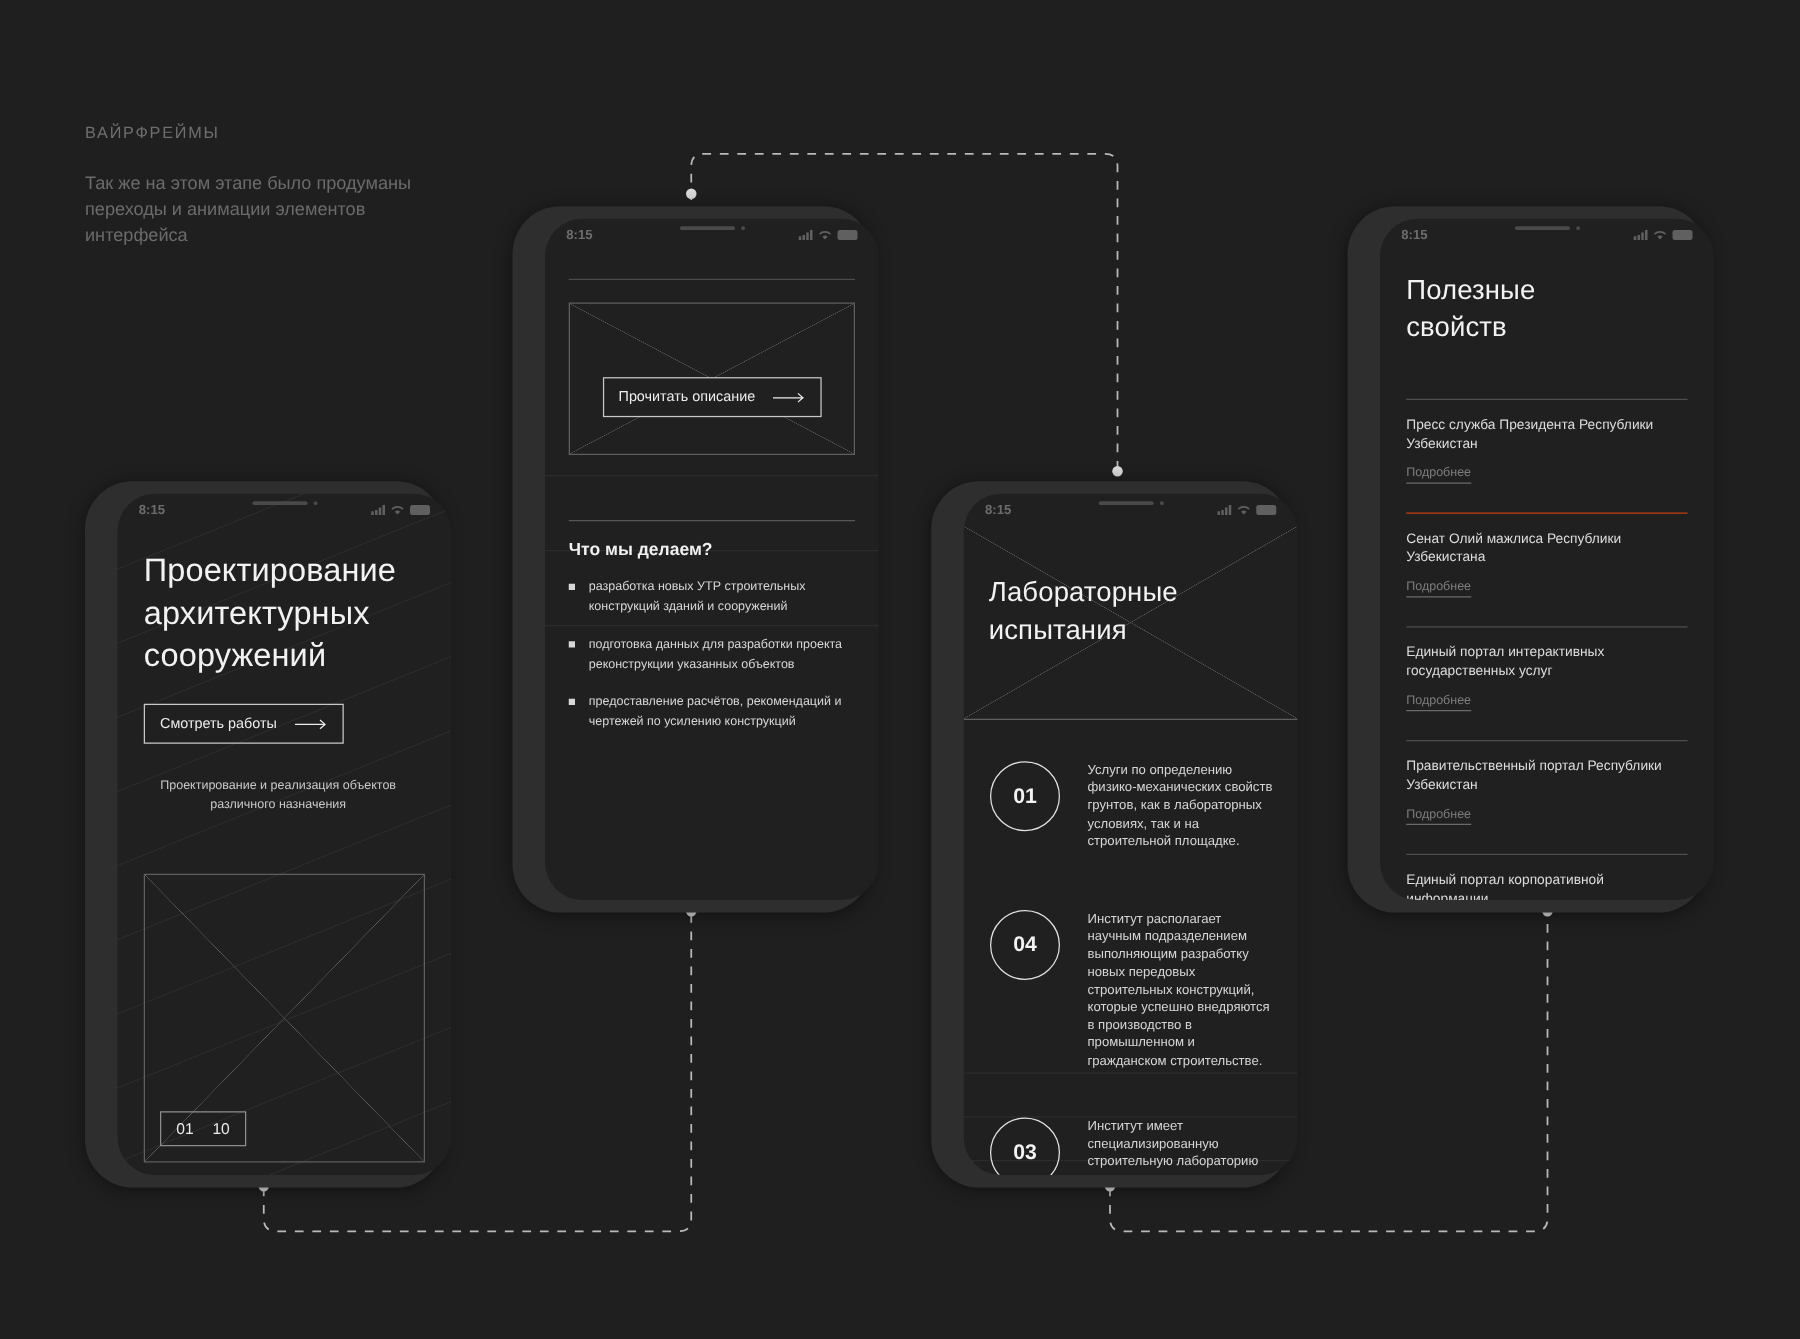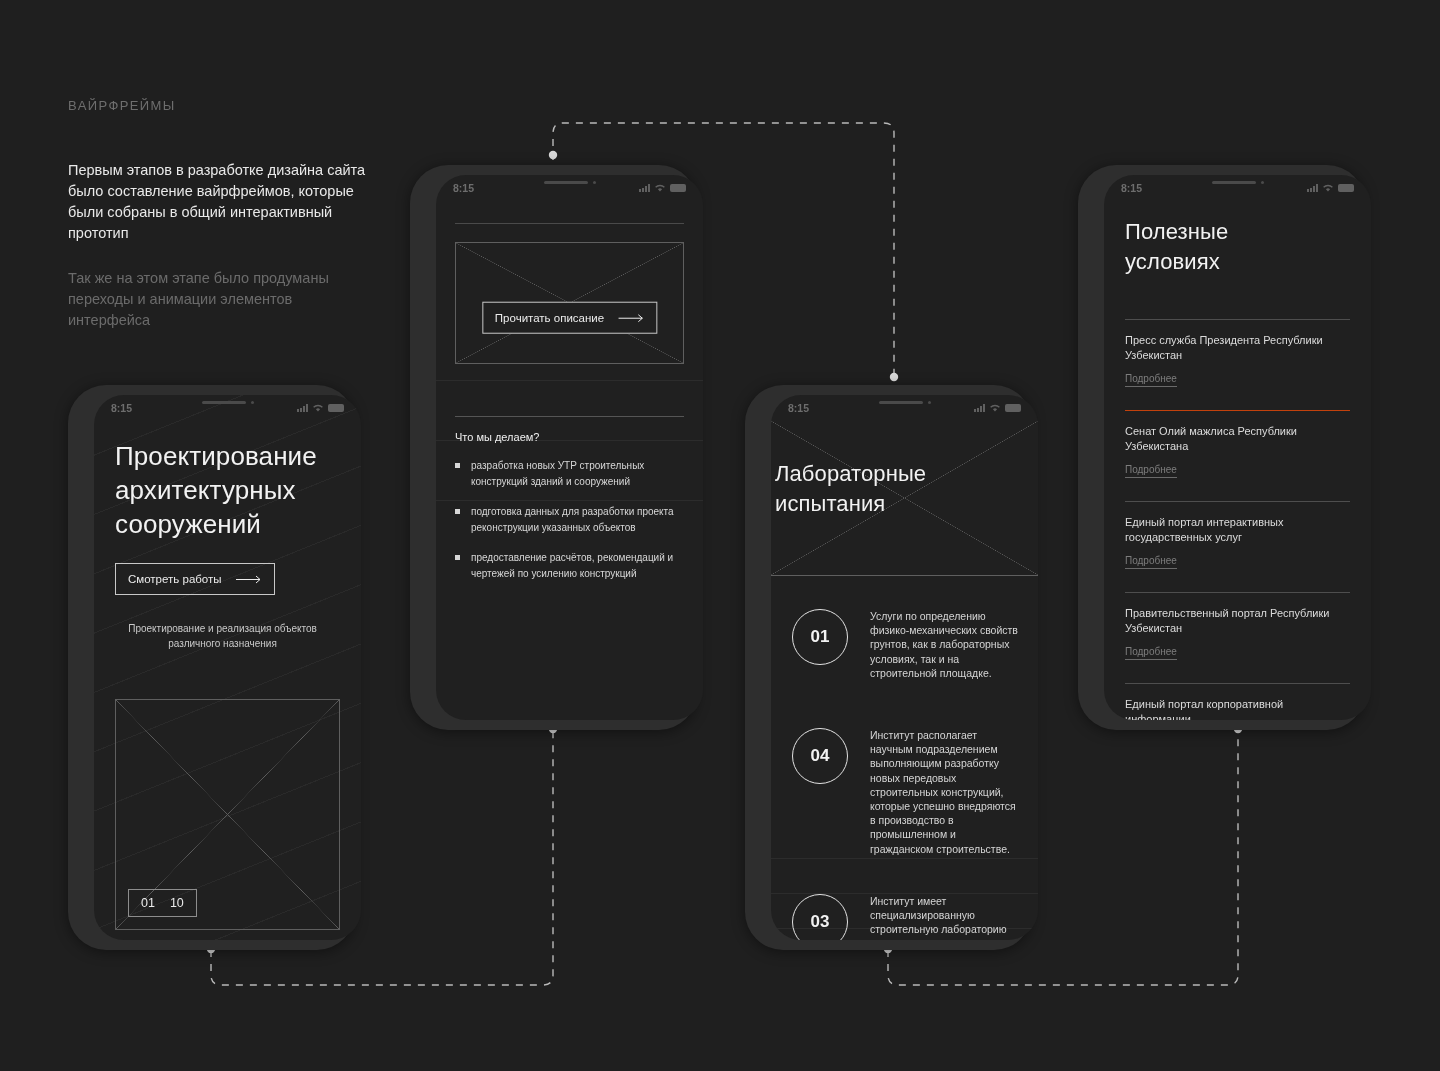--- a/index.html
+++ b/index.html
@@ -223,21 +223,20 @@
     color: #eaeaea;
   }
 </style>
 </head>
 <body>
 
 <div class="canvas">
 
   <div class="intro">
     <div class="intro-eyebrow">ВАЙРФРЕЙМЫ</div>
-    <div class="intro-primary">Первым этапов в разработке дизайна сайта было составление вайрфреймов, которые были собраны в общий интерактивный прототип</div>
     <div class="intro-secondary">Так же на этом этапе было продуманы переходы и анимации элементов интерфейса</div>
   </div>
 
   <svg class="connectors" viewBox="0 0 1440 1071" width="1440" height="1071">
     <g fill="none" stroke="#b9b9b9" stroke-width="1.4" stroke-dasharray="7 7">
 
       <path d="M211,950 L211,975 Q211,985 221,985 L543,985 Q553,985 553,975 L553,730"></path>
 
       <path d="M553,160 L553,133 Q553,123 563,123 L884,123 Q894,123 894,133 L894,378"></path>
 
@@ -344,21 +343,21 @@
               <svg class="arrow-right" width="26" height="9" viewBox="0 0 26 9">
                 <path d="M0 4.5 H24 M20 1 L24 4.5 L20 8" stroke="#ececec" stroke-width="1" fill="none"></path>
               </svg>
             </button>
           </div>
         </div>
 
         <div class="hairline" style="margin:52px 19px 0; background:#555;"></div>
 
         <div style="padding:14px 19px 0;">
-          <div style="font-size:11px; font-weight:normal; color:#f0f0f0; margin-bottom:15px;">Что мы делаем?</div>
+          <div style="font-size:14px; font-weight:bold; color:#f0f0f0; margin-bottom:15px;">Что мы делаем?</div>
           <ul class="bullet-list">
             <li>разработка новых УТР строительных конструкций зданий и сооружений</li>
             <li>подготовка данных для разработки проекта реконструкции указанных объектов</li>
             <li>предоставление расчётов, рекомендаций и чертежей по усилению конструкций</li>
           </ul>
         </div>
       </div>
     </div>
   </div>
 
@@ -386,21 +385,21 @@
           <svg width="12" height="9" viewBox="0 0 12 9">
             <path d="M6 7.6 L3.9 5.3 A3.1 3.1 0 0 1 8.1 5.3 Z" fill="#606060"></path>
             <path d="M1.6 3.3 A6.3 6.3 0 0 1 10.4 3.3" stroke="#606060" stroke-width="1.3" fill="none"></path>
           </svg>
           <span class="ico-battery"></span>
         </div>
       </div>
 
       <div class="screen-body">
         <div class="ph-box" style="position:absolute; left:0; top:0; right:0; height:155px; border-left:0; border-right:0; border-top:0;">
-          <div class="hero-title" style="position:absolute; left:4px; top:38px; width:200px; z-index:3;
+          <div class="hero-title" style="position:absolute; left:20px; top:38px; width:200px; z-index:3;
                       font-size:22px; line-height:30px;">Лабораторные испытания</div>
         </div>
 
         <div style="position:absolute; top:188px; left:21px; right:19px;">
           <div class="num-row">
             <div class="num-circle">01</div>
             <div class="num-text">Услуги по определению физико-механических свойств грунтов, как в лабораторных условиях, так и на строительной площадке.</div>
           </div>
           <div class="num-row" style="margin-top:48px;">
             <div class="num-circle">04</div>
@@ -434,21 +433,21 @@
           <svg width="12" height="9" viewBox="0 0 12 9">
             <path d="M6 7.6 L3.9 5.3 A3.1 3.1 0 0 1 8.1 5.3 Z" fill="#606060"></path>
             <path d="M1.6 3.3 A6.3 6.3 0 0 1 10.4 3.3" stroke="#606060" stroke-width="1.3" fill="none"></path>
           </svg>
           <span class="ico-battery"></span>
         </div>
       </div>
 
       <div class="screen-body">
         <div style="padding:16px 21px 0;">
-          <div class="hero-title" style="font-size:22px; line-height:30px; width:175px;">Полезные условиях</div>
+          <div class="hero-title" style="font-size:22px; line-height:30px; width:175px;">Полезные свойств</div>
         </div>
 
         <div style="padding:0 21px; margin-top:42px;">
           <div class="res-item" style="border-top:1px solid #4e4e4e;">
             <div class="res-title">Пресс служба Президента Республики Узбекистан</div>
             <span class="res-link">Подробнее</span>
           </div>
           <div class="res-item" style="border-top:1px solid #c2410c; margin-top:23px;">
             <div class="res-title">Сенат Олий мажлиса Республики Узбекистана</div>
             <span class="res-link">Подробнее</span>

